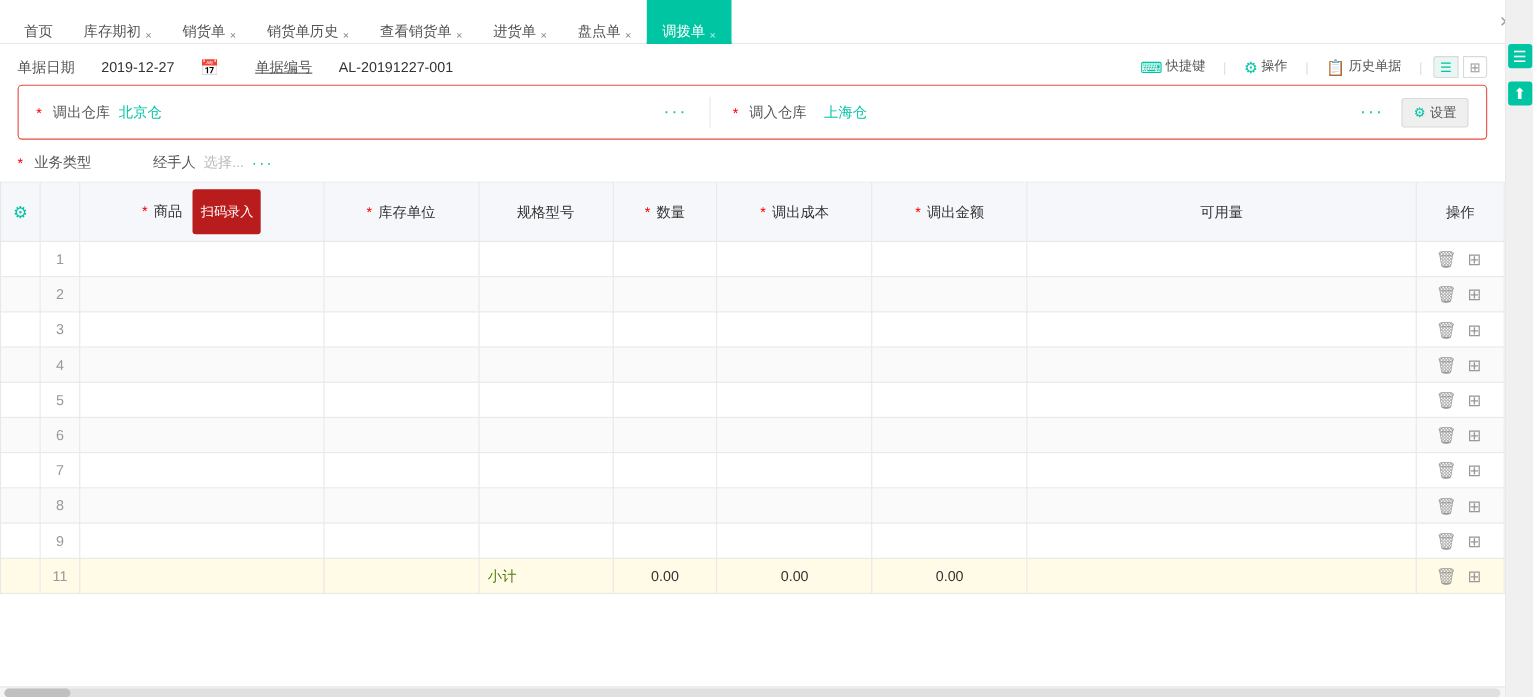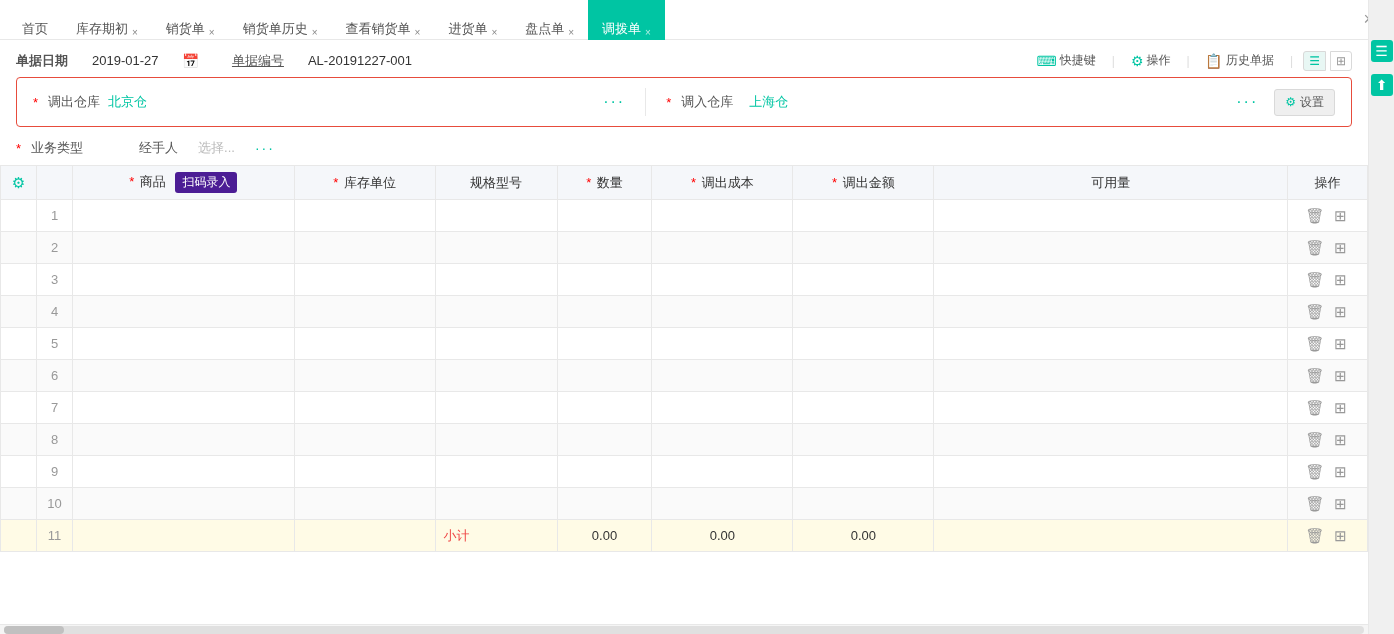--- a/index.html
+++ b/index.html
@@ -130,23 +130,23 @@
       color: #333;
     }
     .subtotal-row td {
       background: #fffbe6 !important;
       font-weight: normal;
     }
     .row-num { color: #999; }
     .col-gear { width: 36px; background: #f5f7fa; }
     .col-ops { width: 80px; }
     .scan-btn {
-      background: #4c1d95; color: #fff;
+      background: #b91c1c; color: #fff;
       border: none; border-radius: 3px;
-      padding: 2px 7px; font-size: 12px; cursor: pointer;
+      padding: 12px 7px; font-size: 12px; cursor: pointer;
       margin-left: 6px;
     }
     .required-col { color: red; margin-right: 2px; }
     .op-icon {
       display: inline-flex; align-items: center; justify-content: center;
       width: 22px; height: 22px; cursor: pointer; color: #999;
       font-size: 15px;
     }
 
     
@@ -218,22 +218,22 @@
     <span>调拨单</span>
     <span class="close-icon">×</span>
   </div>
   <div class="close-right">×</div>
 </div>
 
 <div class="main-content">
 
   <div class="header-row">
     <div class="header-left">
-      <span style="color:#555;font-weight:bold;">单据日期</span>
-      <span style="font-weight:500; margin-left:4px;">2019-01-27</span>
+      <span style="color:#555;">单据日期</span>
+      <span style="font-weight:500; margin-left:4px;">2019-12-27</span>
       <span class="date-icon">📅</span>
       <span style="margin-left:12px; color:#555;text-decoration:underline;">单据编号</span>
       <span style="font-weight:500; margin-left:4px;">AL-20191227-001</span>
     </div>
     <div class="header-right toolbar-right">
       <div class="toolbar-btn">
         <span class="toolbar-icon">⌨</span>
         <span>快捷键</span>
       </div>
       <span class="toolbar-divider">|</span>
@@ -280,21 +280,21 @@
         <span>设置</span>
       </button>
     </div>
   </div>
 
   <div class="form-row2">
     <div style="display:flex; align-items:center; gap:8px;">
       <span class="required-star">*</span>
       <span class="field-label">业务类型</span>
     </div>
-    <div style="display:flex; align-items:center; gap:20px; margin-left:40px;text-align:right;">
+    <div style="display:flex; align-items:center; gap:7px; margin-left:40px;text-align:right;">
       <span class="field-label">经手人</span>
       <span class="person-placeholder" style="cursor:pointer;">选择...</span>
       <span class="dots-btn" style="font-size:14px;">···</span>
     </div>
   </div>
 
   <div class="table-wrap">
     <table>
       <thead>
         <tr>
@@ -463,41 +463,26 @@
         <td></td>
         <td></td>
         <td></td>
         <td></td>
         <td></td>
         <td>
           <span class="op-icon">🗑</span>
           <span class="op-icon">⊞</span>
         </td>
       </tr>
-          <tr>
-        <td></td>
-        <td class="row-num">10</td>
-        <td></td>
-        <td></td>
-        <td></td>
-        <td></td>
-        <td></td>
-        <td></td>
-        <td></td>
-        <td>
-          <span class="op-icon">🗑</span>
-          <span class="op-icon">⊞</span>
-        </td>
-      </tr>
           <tr class="subtotal-row">
         <td></td>
         <td class="row-num">11</td>
         <td></td>
         <td></td>
-        <td style="text-align:left; padding-left:8px; color:#ef4444;">小计</td>
+        <td style="text-align:left; padding-left:8px; color:#4d7c0f;">小计</td>
         <td>0.00</td>
         <td>0.00</td>
         <td>0.00</td>
         <td></td>
         <td>
           <span class="op-icon">🗑</span>
           <span class="op-icon">⊞</span>
         </td>
       </tr>
         </tbody>

